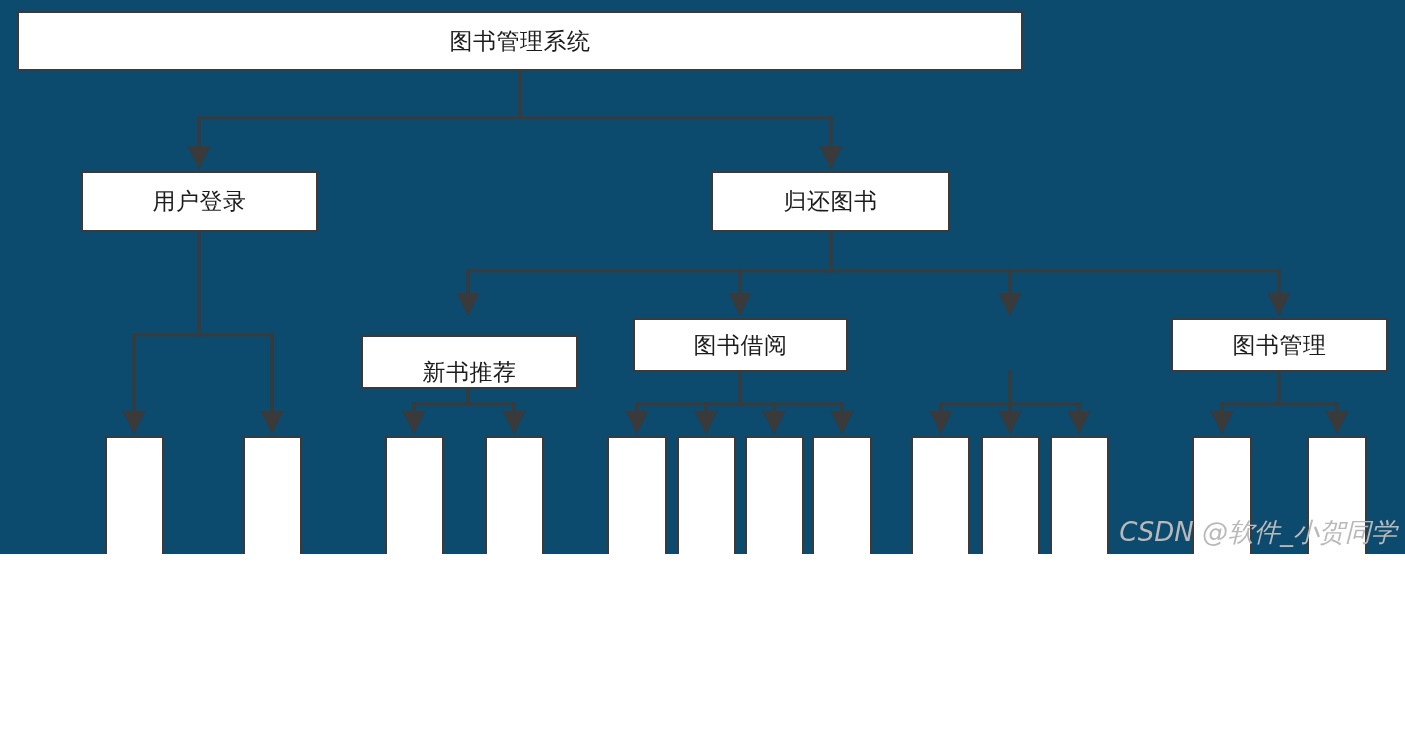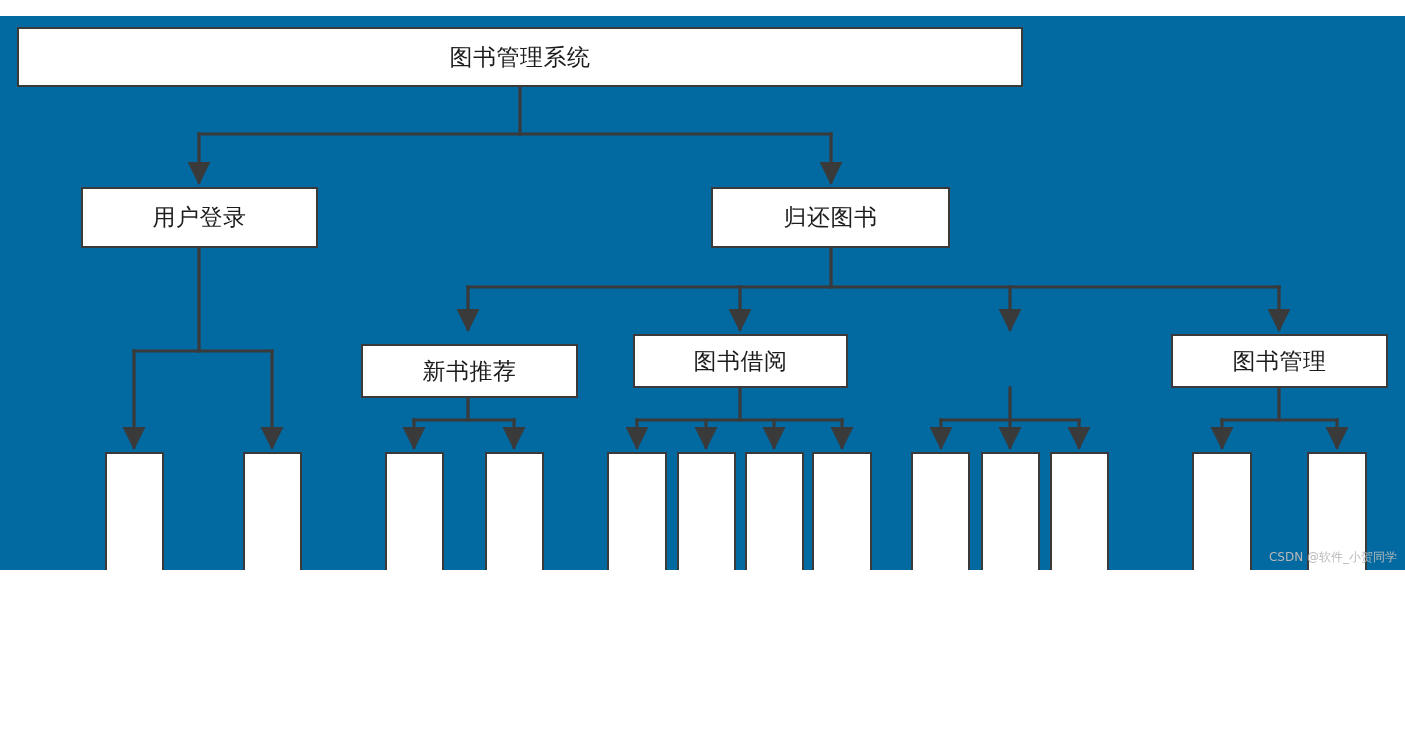--- a/index.html
+++ b/index.html
@@ -8,23 +8,22 @@
     padding: 0;
     background: #ffffff;
   }
   body {
     font-family: "DejaVu Sans", "Liberation Sans", sans-serif;
   }
   #canvas {
     position: relative;
     width: 1405px;
     height: 554px;
-    background: #0369a1;
+    background: #0c4a6e;
     overflow: hidden;
-    margin-top: 16px;
   }
   svg.wires {
     position: absolute;
     left: 0;
     top: 0;
     width: 1405px;
     height: 747px;
     pointer-events: none;
   }
   .node {
@@ -69,25 +68,26 @@
     letter-spacing: 0px;
   }
   .node.v.xtight .lbl {
     font-size: 25px;
     letter-spacing: -1px;
   }
   #watermark {
     position: absolute;
     right: 8px;
     bottom: 4px;
-    font-size: 12px;
+    font-size: 26px;
     color: #b9b9b9;
     z-index: 5;
     white-space: nowrap;
     font-family: "DejaVu Sans", "Liberation Sans", sans-serif;
+    font-style: italic;
   }
 </style>
 </head>
 <body>
 
 <div id="canvas">
 
   <svg class="wires" viewBox="0 0 1405 747" xmlns="http://www.w3.org/2000/svg">
     <defs>
       <marker id="arrow" viewBox="0 0 12 12" refX="10.5" refY="6" markerWidth="7.2" markerHeight="7.2" orient="auto-start-reverse">
@@ -145,21 +145,21 @@
   </div>
 
   <div class="node h" style="left:81px; top:171px; width:237px; height:61px;">
     <span class="lbl">用户登录</span>
   </div>
 
   <div class="node h" style="left:711px; top:171px; width:239px; height:61px;">
     <span class="lbl">归还图书</span>
   </div>
 
-  <div class="node h" style="left:361px; top:328px; width:217px; height:54px;">
+  <div class="node h" style="left:361px; top:335px; width:217px; height:54px;align-items:flex-end;">
     <span class="lbl">新书推荐</span>
   </div>
 
   <div class="node h" style="left:633px; top:318px; width:215px; height:54px;">
     <span class="lbl">图书借阅</span>
   </div>
 
 
   <div class="node h" style="left:1171px; top:318px; width:217px; height:54px;">
     <span class="lbl">图书管理</span>

